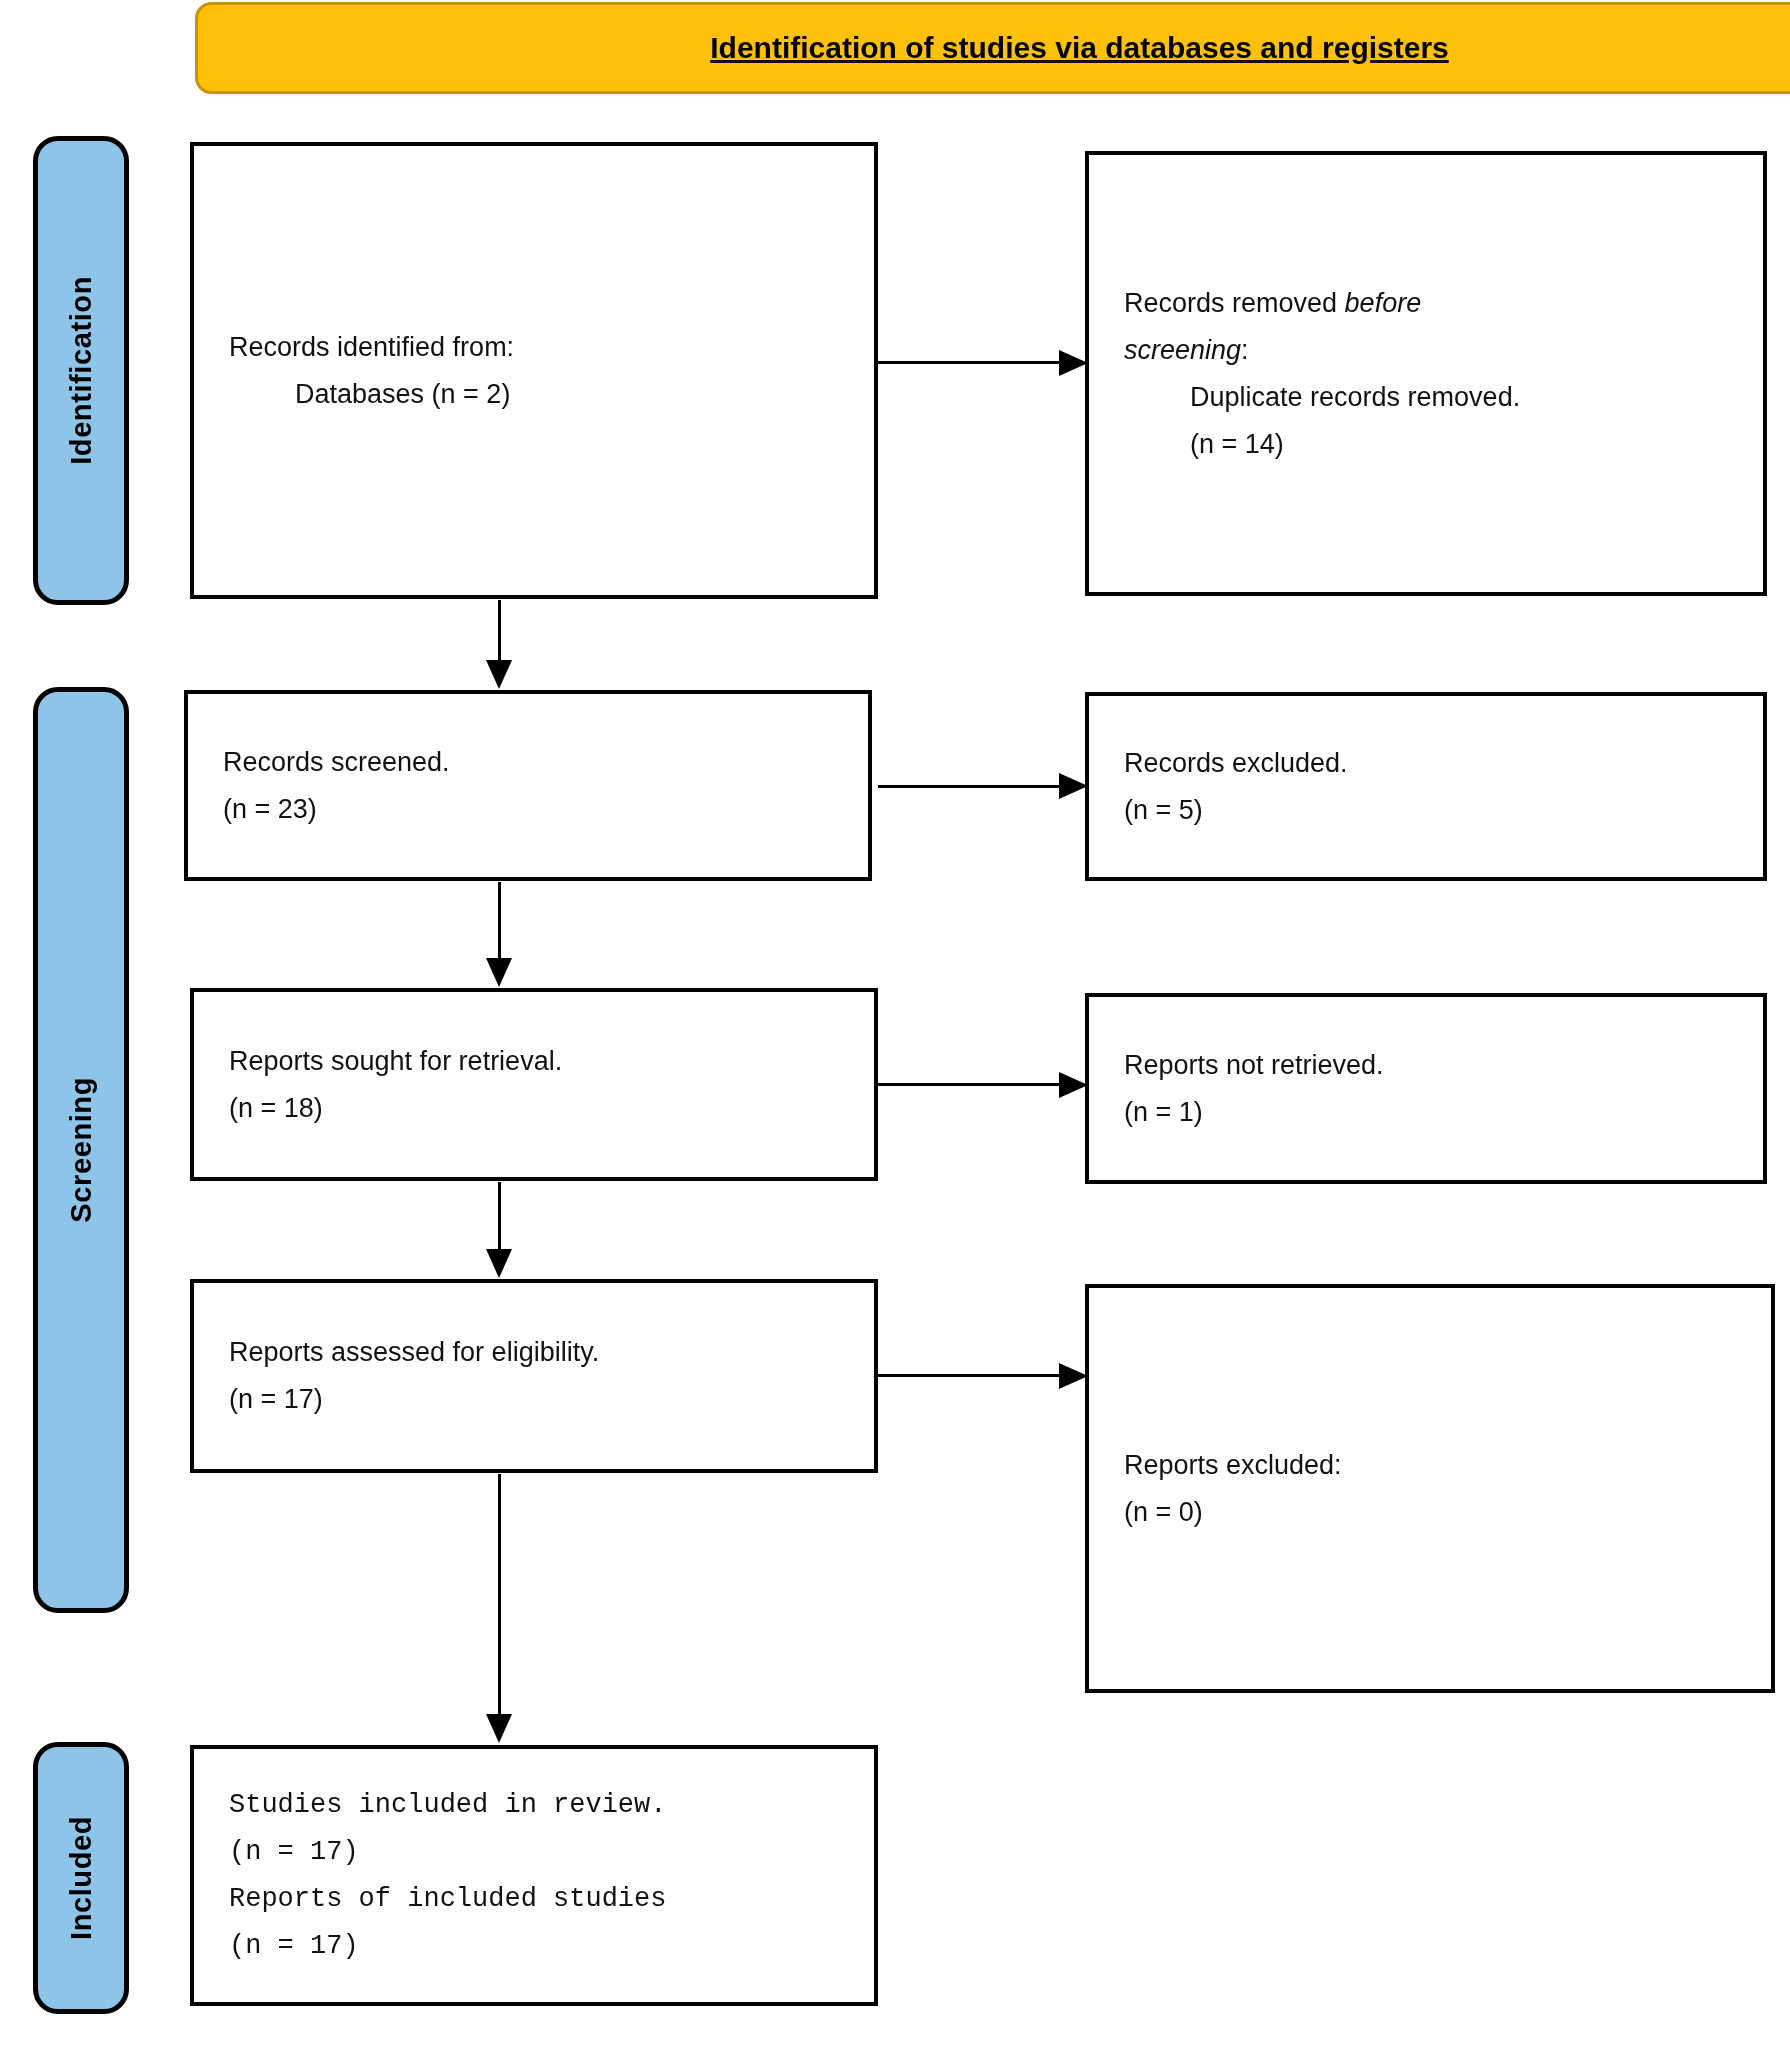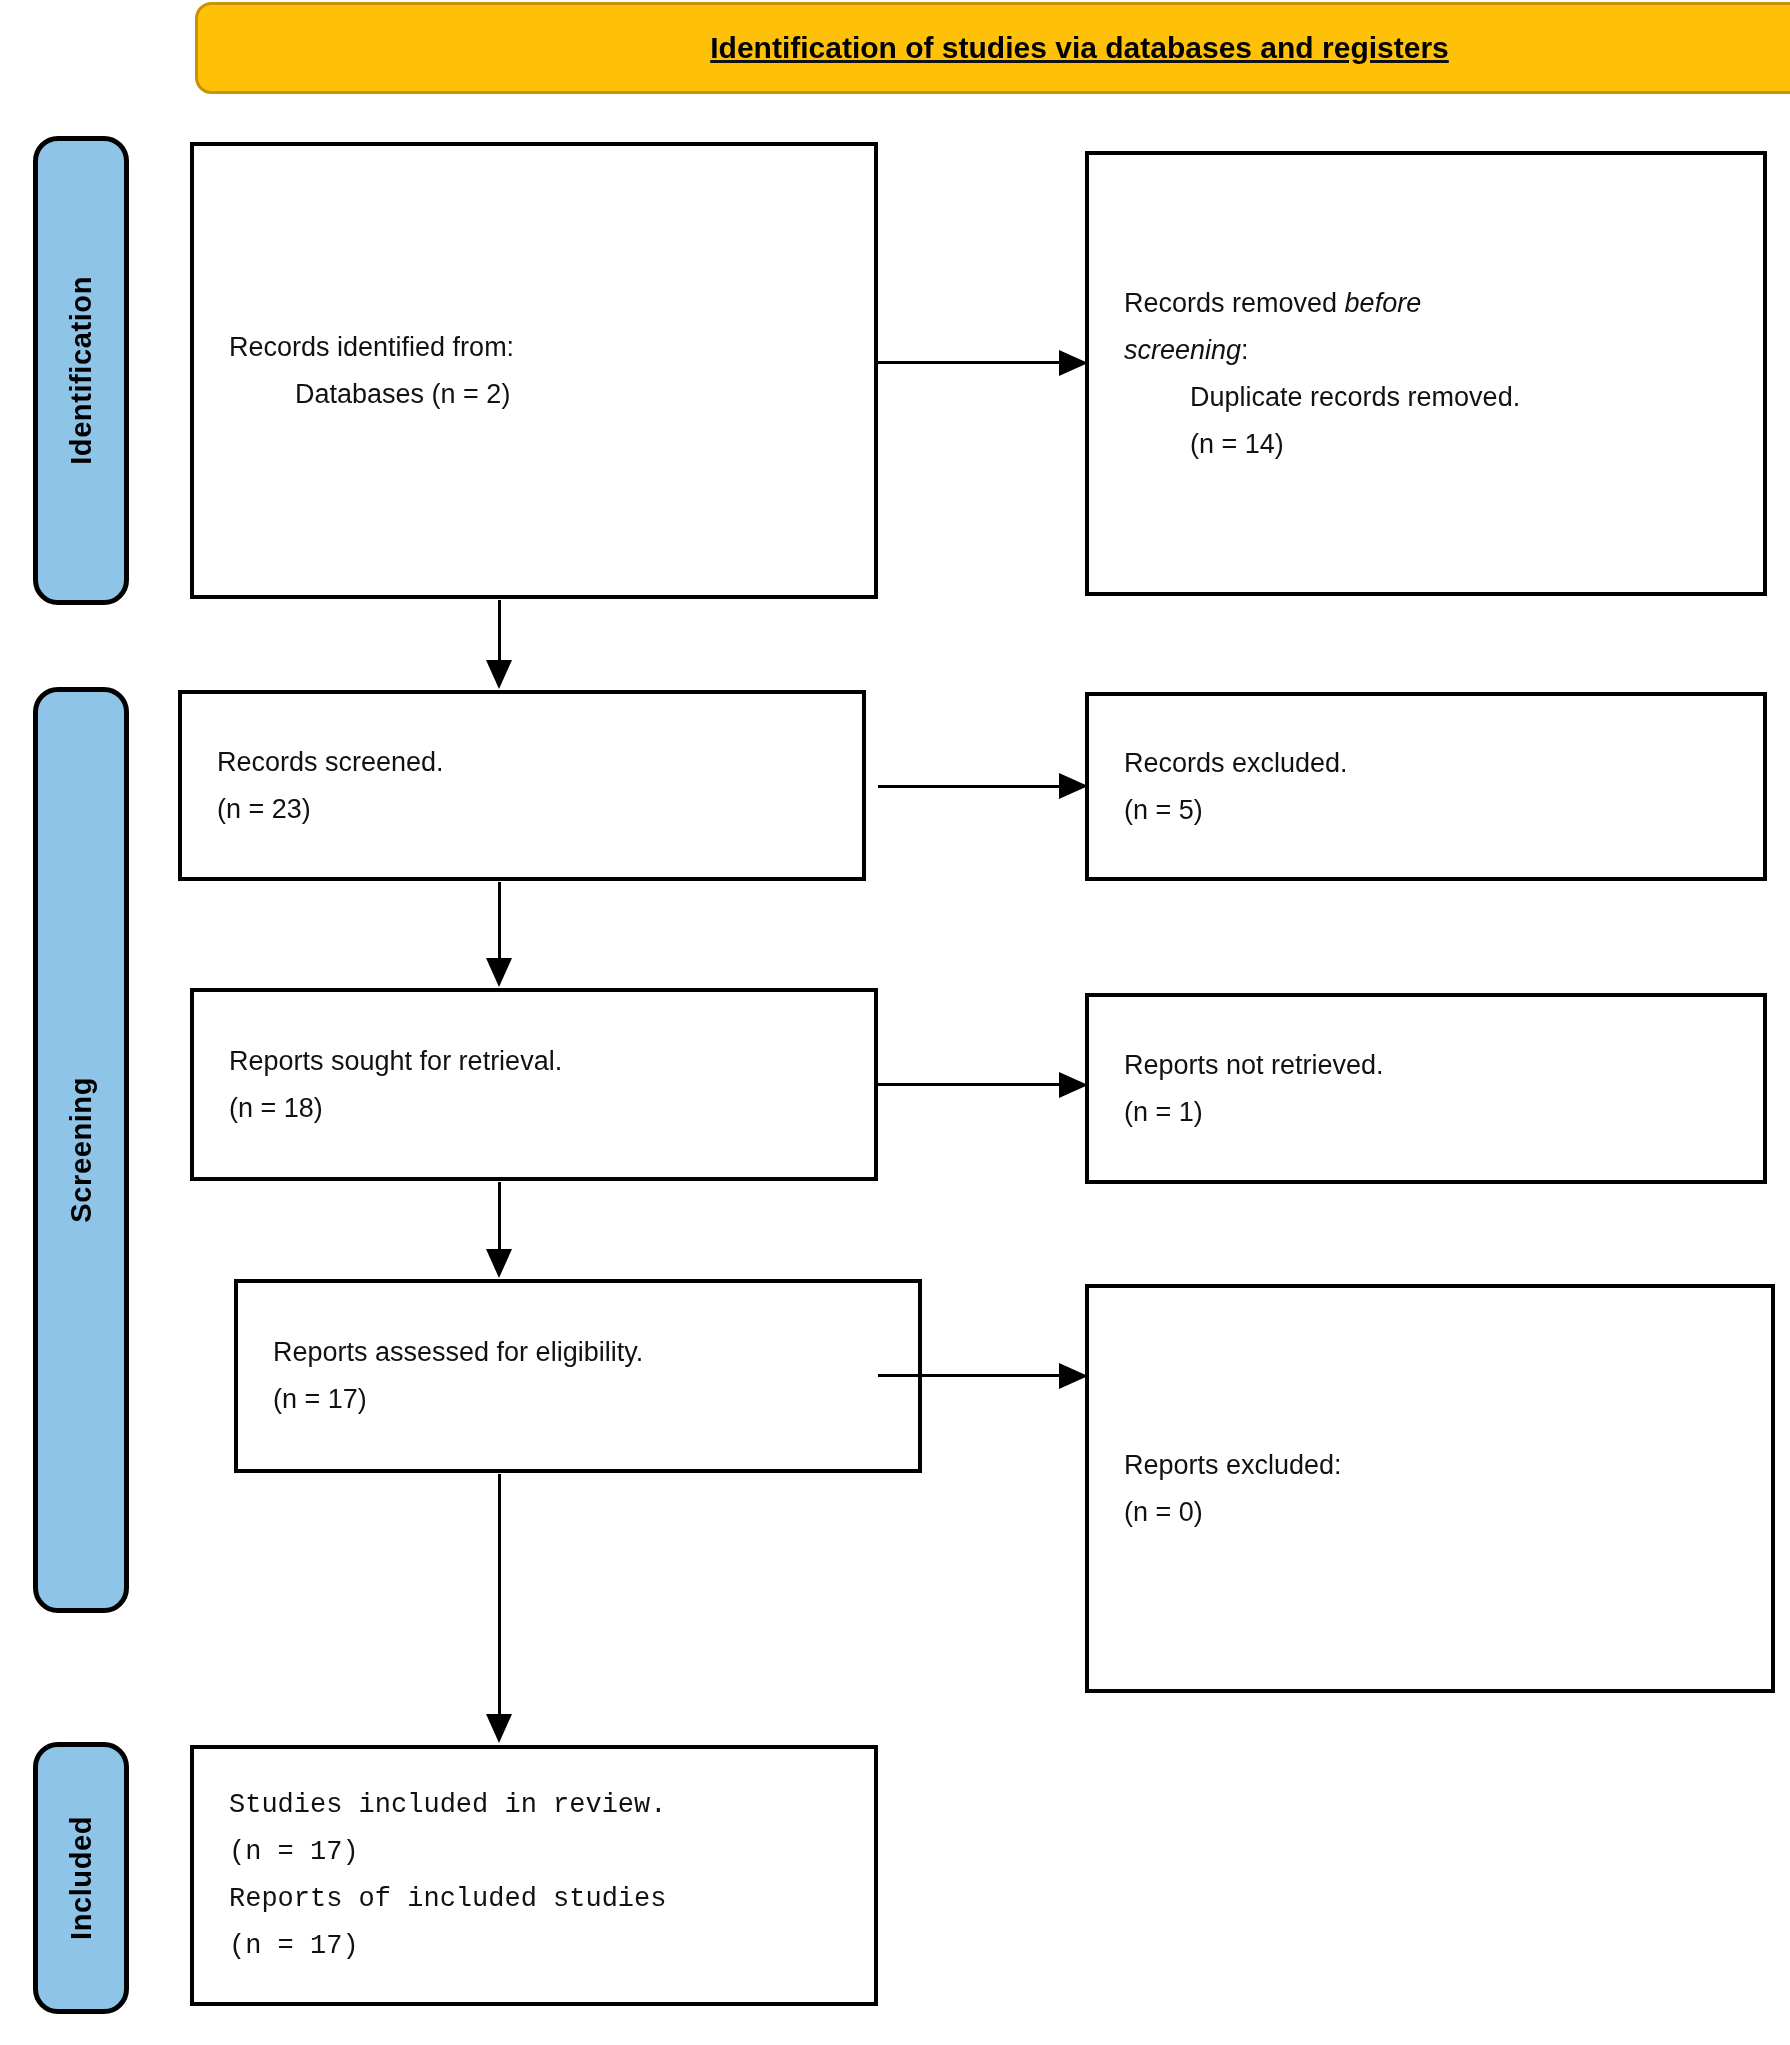--- a/index.html
+++ b/index.html
@@ -60,23 +60,23 @@
     box-sizing:border-box;
     background:#ffffff;
     border:4.4px solid #000;
     display:flex; flex-direction:column; justify-content:center;
     padding:6.3px 23px 6.3px 35px;
     font-size:27px;
     line-height:47px;
   }
   .box .indent{ padding-left:66px; }
   .b1{ left:190px; top:142px;  width:688px; height:457px; }
-  .b2{ left:178px; top:690px; width:688px; height:191px; }
+  .b2{ left:184px; top:690px; width:688px; height:191px; }
   .b3{ left:190px; top:988px; width:688px; height:193px; }
-  .b4{ left:190px; top:1279px; width:688px; height:194px;margin-left:44px; }
+  .b4{ left:190px; top:1279px; width:688px; height:194px; }
   .b5{ left:190px; top:1745px; width:688px; height:261px;font-family:Liberation Mono, monospace; }
   .r1{ left:1085px; top:151px;  width:682px; height:445px; }
   .r2{ left:1085px; top:692px; width:682px; height:189px; }
   .r3{ left:1085px; top:993px; width:682px; height:191px; }
   .r4{ left:1085px; top:1284px; width:690px; height:409px; }
   
   .hline{ position:absolute; height:3.2px; background:var(--line-color); }
   .head-right{
     position:absolute; width:0; height:0;
     border-top:13.3px solid transparent;

